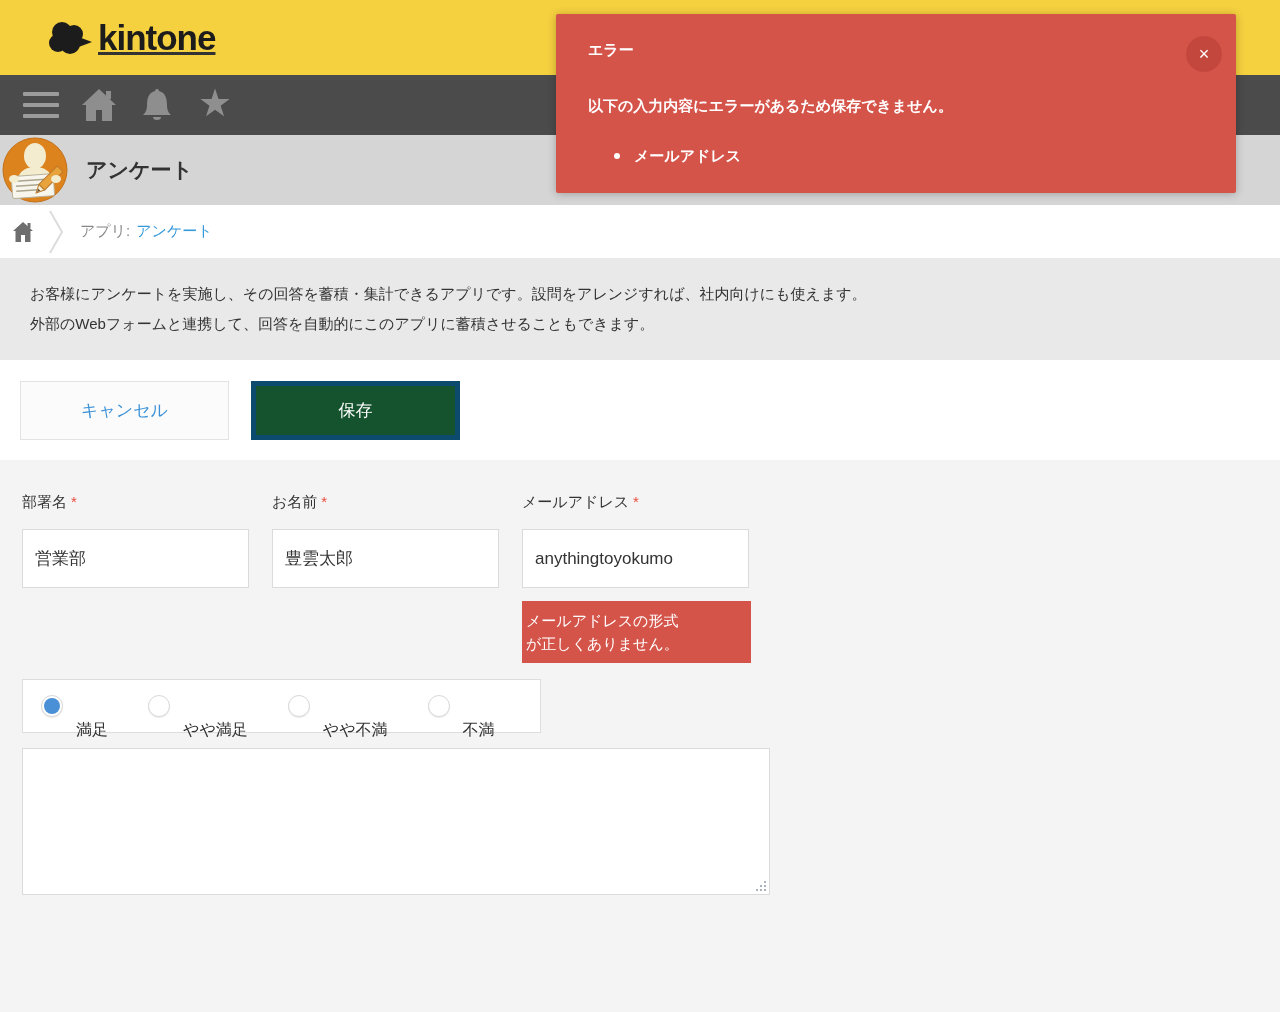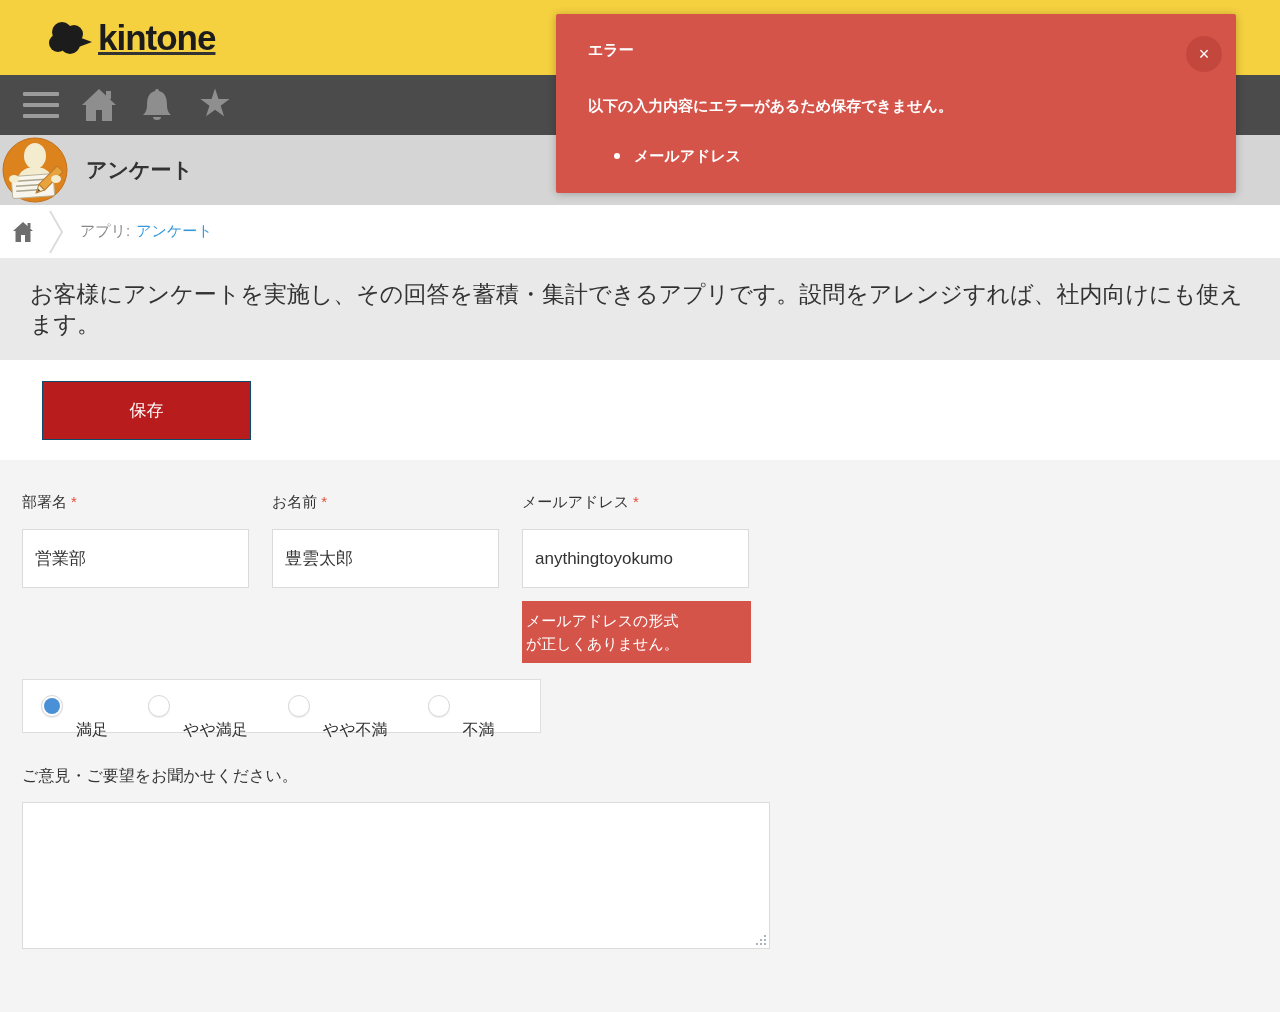--- a/index.html
+++ b/index.html
@@ -48,35 +48,35 @@
     height:53px; background:#FFF;
     display:flex; align-items:center; padding-left:12px;
   }
   .bc-home { width:22px; height:22px; cursor:pointer; }
   .bc-chevron { margin-left:14px; margin-right:16px; }
   .bc-label { font-size:15px; color:#888; }
   .bc-link { font-size:15px; color:#3498DB; text-decoration:none; margin-left:6px; cursor:pointer; }
 
   
   .description {
-    background:#E9E9E9; padding:21px 30px; font-size:23px; line-height:30px; color:#333;
+    background:#E9E9E9; padding:21px 30px; font-size:15px; line-height:30px; color:#333;
     height:102px;
   }
 
   
   .toolbar { background:#FFF; height:100px; padding:21px 0 0 20px; display:flex; }
   .btn {
     width:209px; height:59px; font-size:17px; cursor:pointer;
     font-family:inherit;
   }
   .btn-cancel {
     background:#FBFBFB; border:1px solid #E3E3E3; color:#3C92D8;
   }
   .btn-save {
-    background:#b91c1c; border:1px solid #0c4a6e; color:#FFF; margin-left:22px;
+    background:#14532d; border:5px solid #0c4a6e; color:#FFF; margin-left:22px;
   }
 
   
   .form-area { padding-left:22px; }
   .fields-row { display:flex; gap:23px; margin-top:33px; }
   .field { width:227px; }
   .field-label { font-size:15px; color:#333; margin-bottom:17px; }
   .req { color:#E74C3C; margin-left:4px; }
   .field input {
     width:227px; height:59px; border:1px solid #DBDBDB; background:#FFF;
@@ -204,23 +204,25 @@
   </svg>
   <svg class="bc-chevron" width="16" height="46" viewBox="0 0 16 46">
     <polyline points="2,2 14,23 2,44" fill="none" stroke="#DDD" stroke-width="2"></polyline>
   </svg>
   <span class="bc-label">アプリ:</span>
   <a class="bc-link">アンケート</a>
 </div>
 
 <div class="description">
   <div>お客様にアンケートを実施し、その回答を蓄積・集計できるアプリです。設問をアレンジすれば、社内向けにも使えます。</div>
+  <div>外部のWebフォームと連携して、回答を自動的にこのアプリに蓄積させることもできます。</div>
 </div>
 
 <div class="toolbar">
+  <button class="btn btn-cancel">キャンセル</button>
   <button class="btn btn-save">保存</button>
 </div>
 
 <div class="form-area">
 
   <div class="fields-row">
     <div class="field">
       <div class="field-label">
         <span>部署名</span><span class="req">*</span>
       </div>
@@ -259,21 +261,20 @@
     <div class="radio-opt">
       <span class="radio-circle"></span>
       <span class="radio-label">やや不満</span>
     </div>
     <div class="radio-opt">
       <span class="radio-circle"></span>
       <span class="radio-label">不満</span>
     </div>
   </div>
 
-  <div class="comments-label">ご意見・ご要望をお聞かせください。</div>
   <div class="textarea-wrap">
     <textarea style=""></textarea>
     <svg class="resize-grip" width="12" height="12" viewBox="0 0 12 12">
       <g fill="#AAB2BC">
         <rect x="9" y="1" width="2" height="2"></rect>
         <rect x="9" y="5" width="2" height="2"></rect>
           <rect x="5" y="5" width="2" height="2"></rect>
         <rect x="9" y="9" width="2" height="2"></rect>
           <rect x="5" y="9" width="2" height="2"></rect>
           <rect x="1" y="9" width="2" height="2"></rect>

